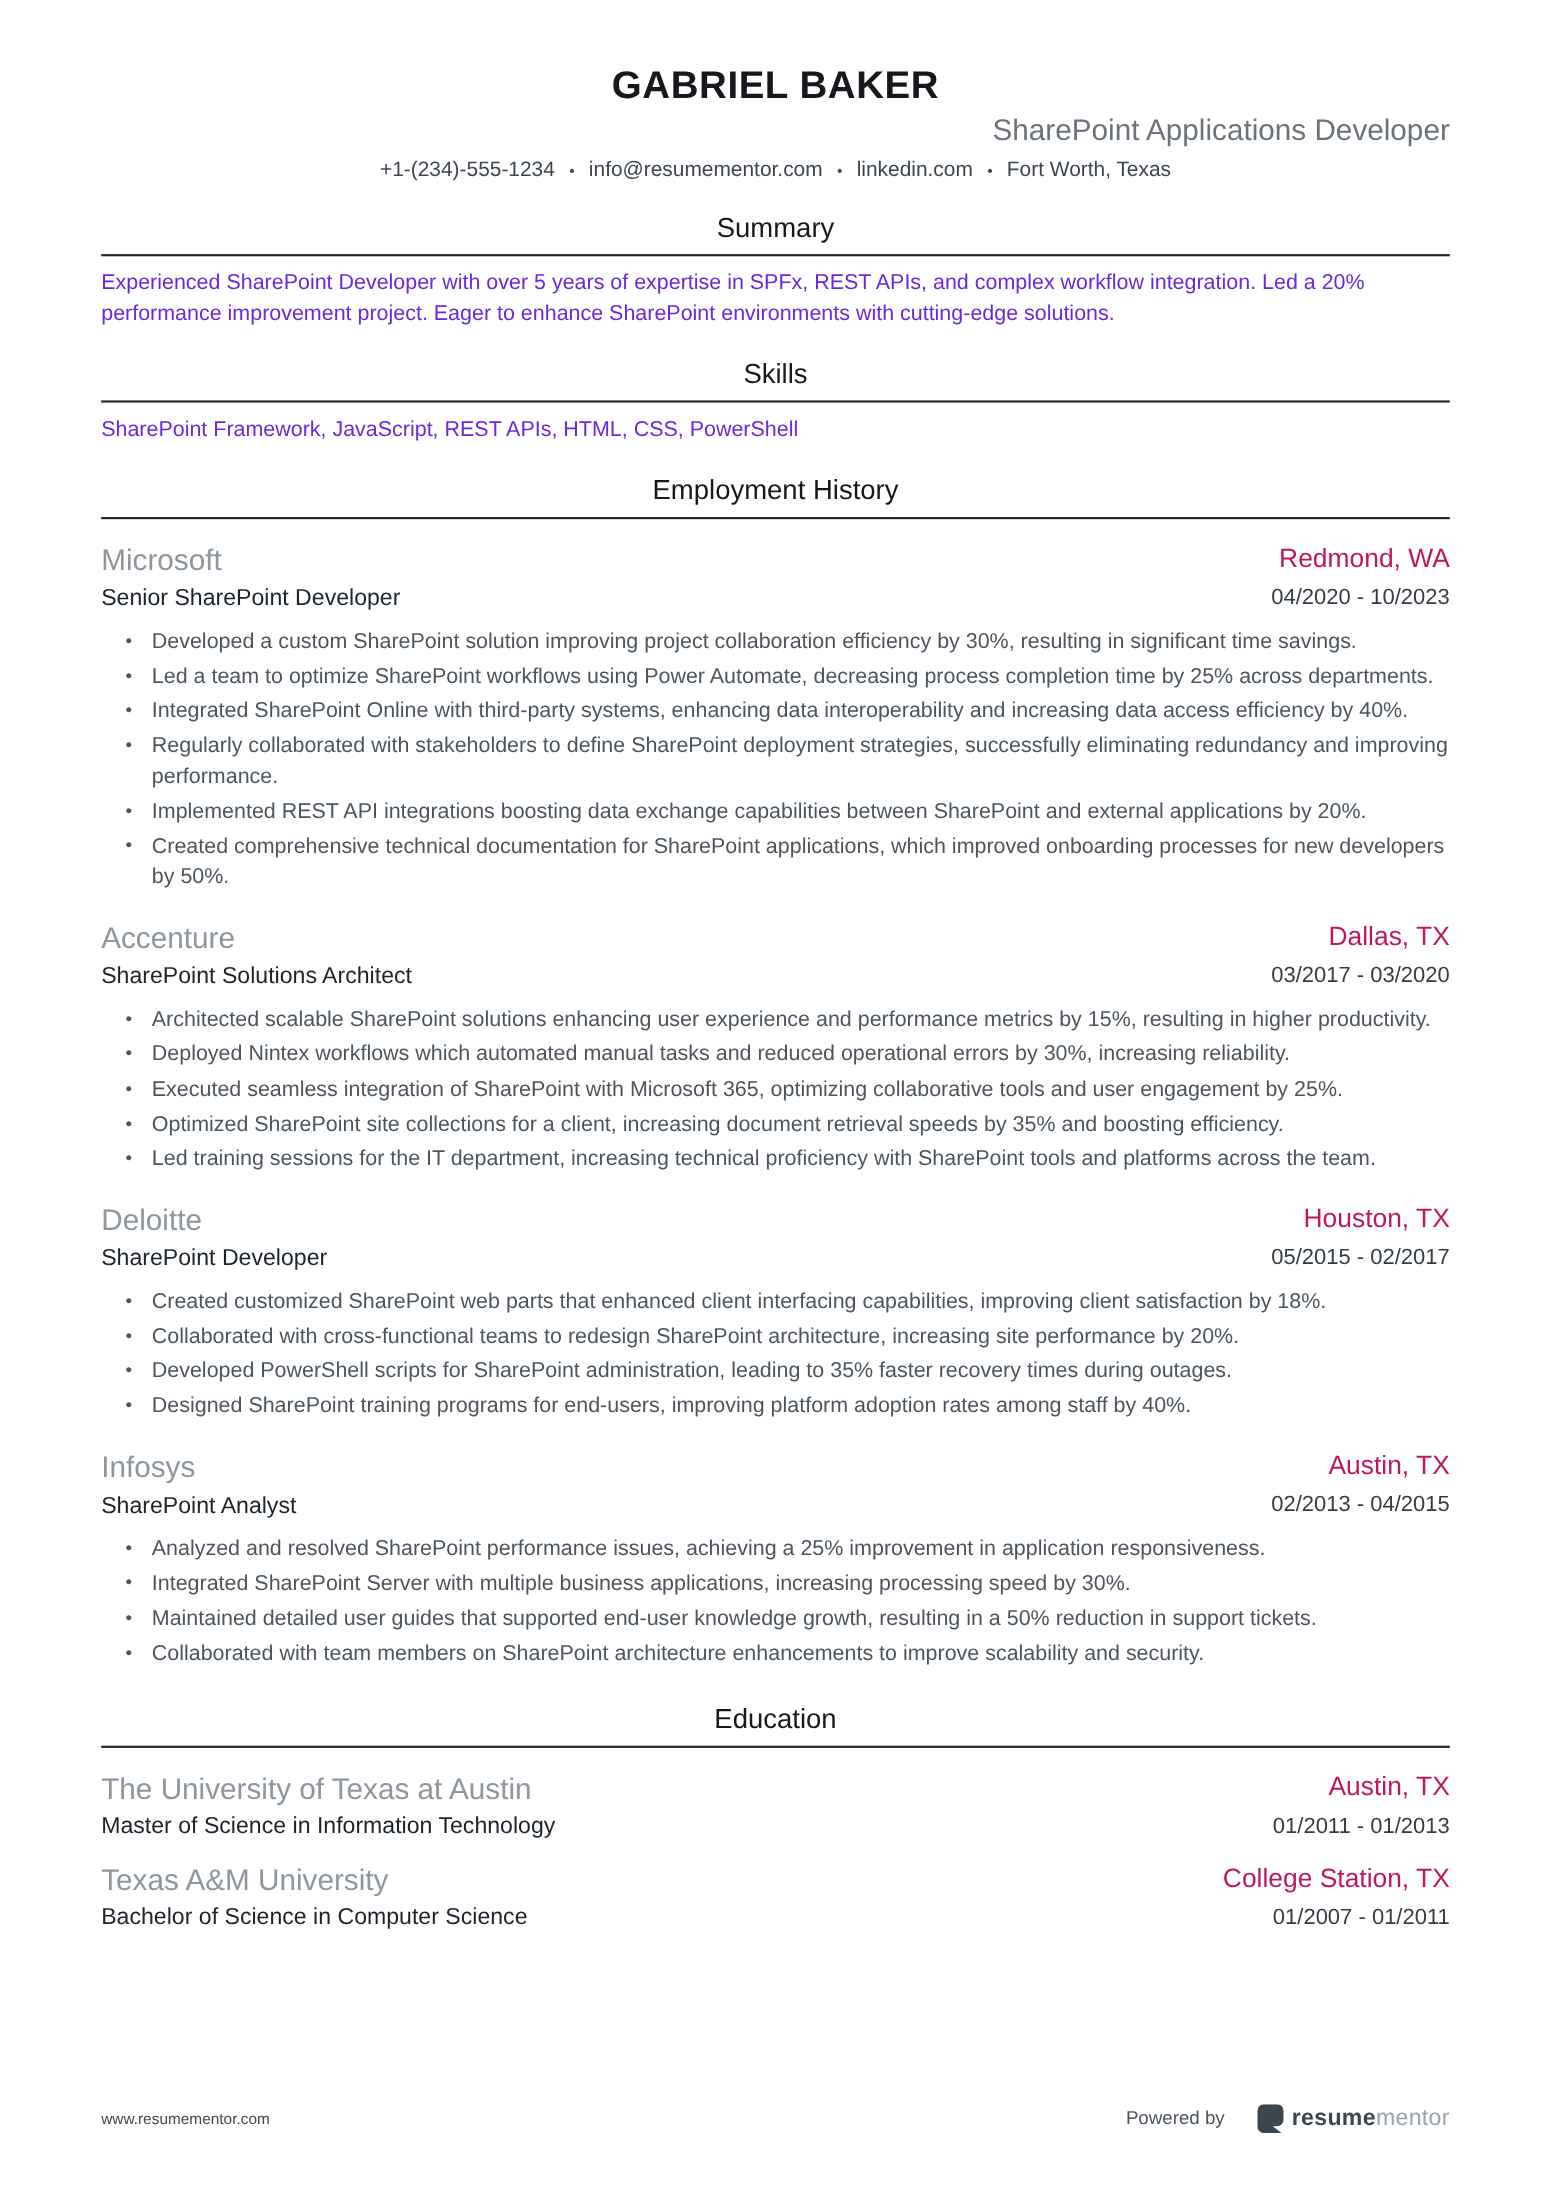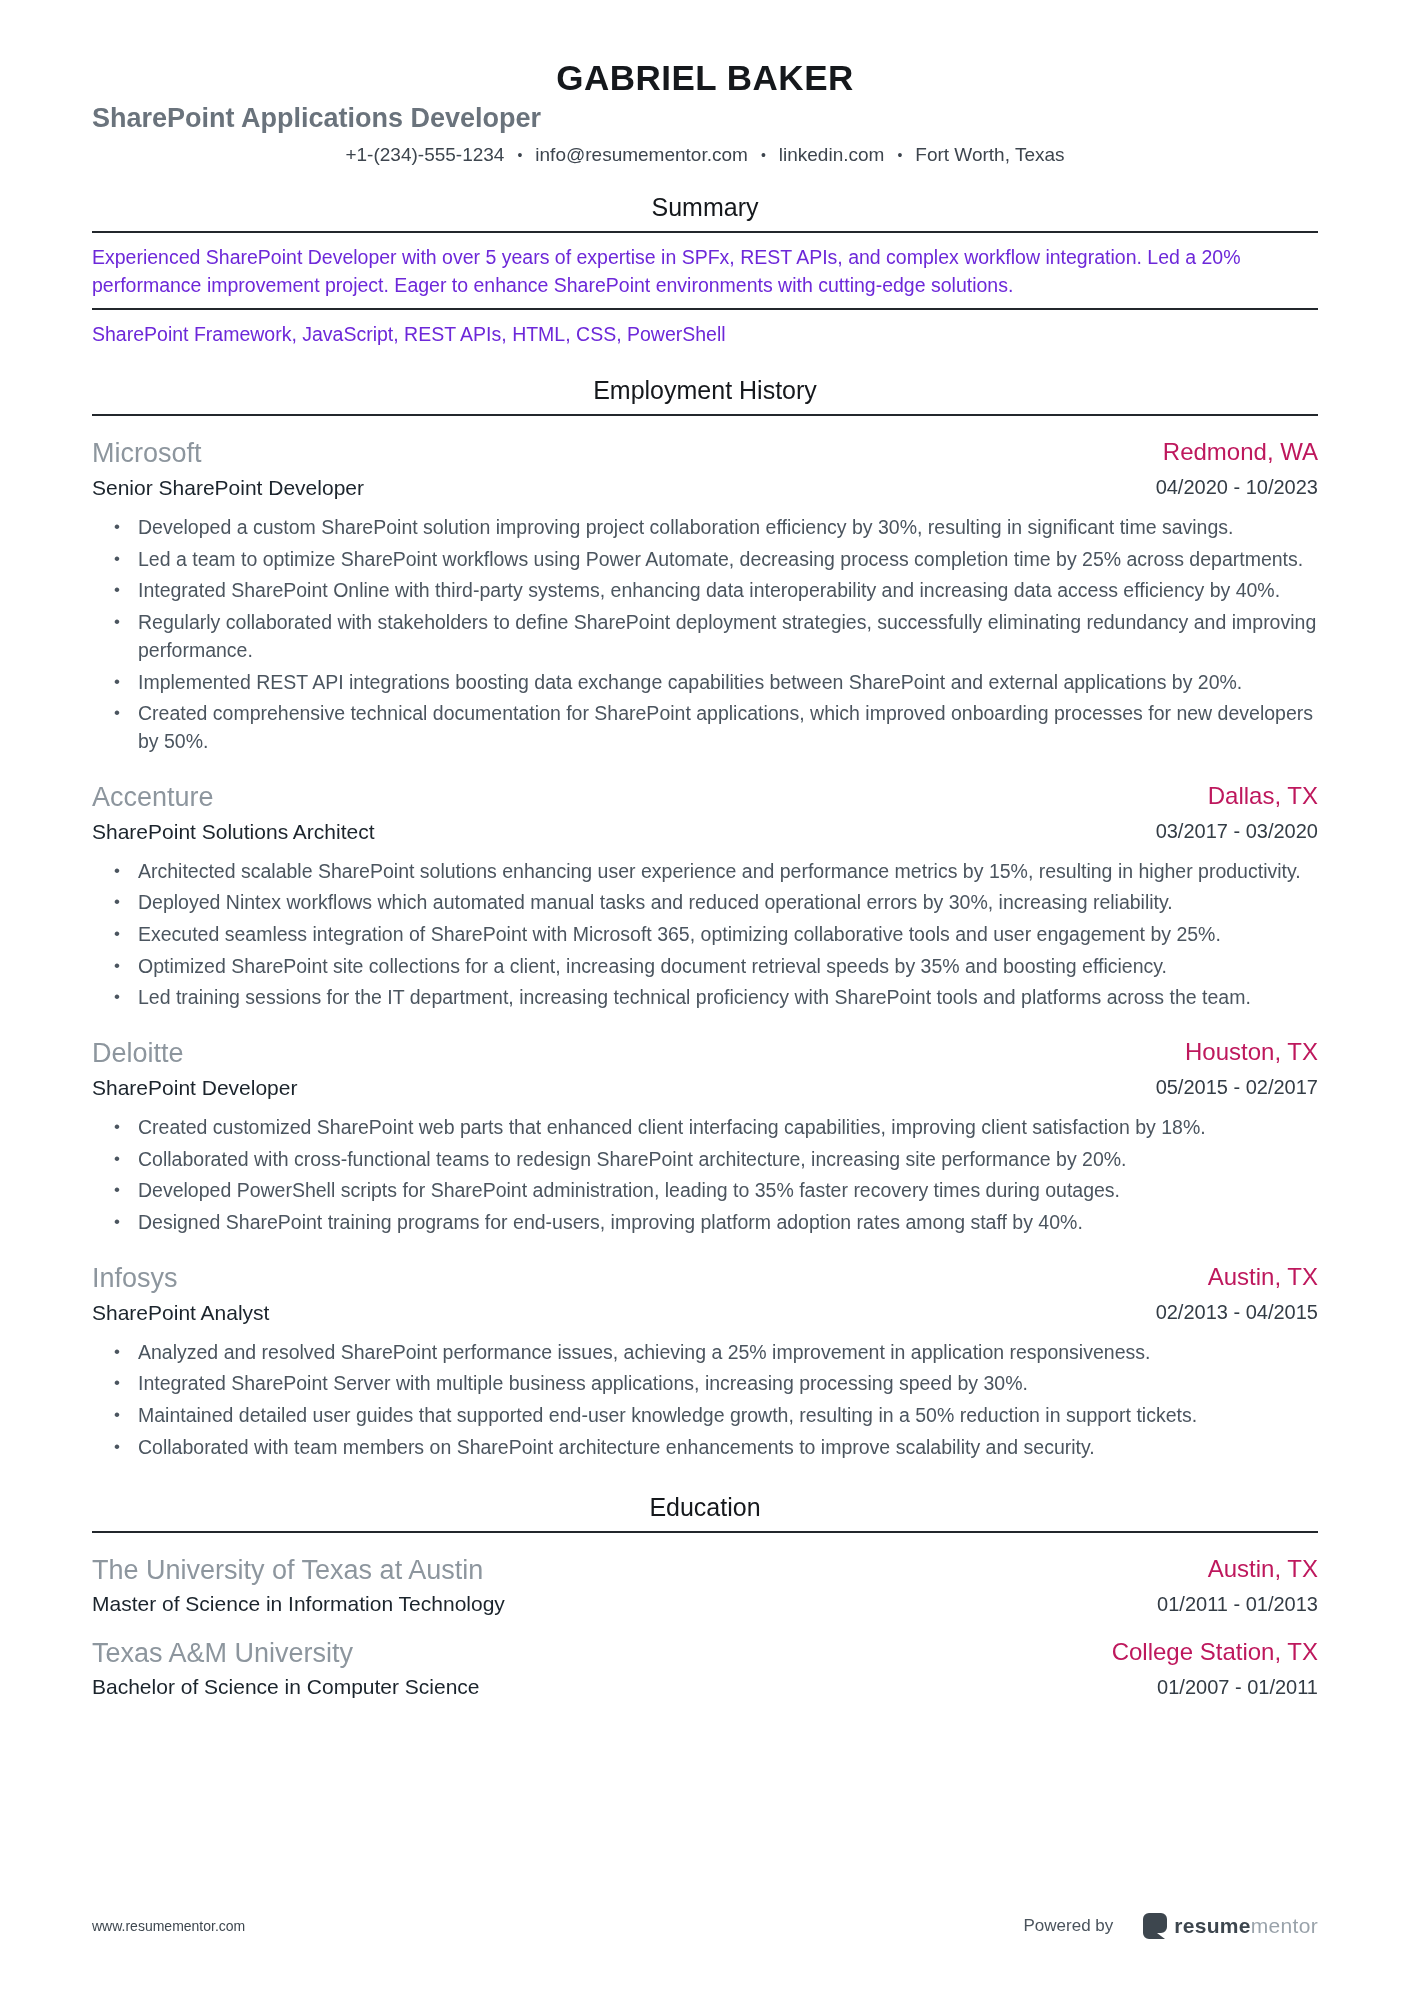--- a/index.html
+++ b/index.html
@@ -20,25 +20,25 @@
 
   
   .name {
     text-align: center;
     font-size: 35px;
     font-weight: bold;
     letter-spacing: 0.5px;
     color: #15181c;
   }
   .job-title {
-    text-align: left;
+    text-align: right;
     font-size: 27px;
     color: #6a737c;
     margin-top: 5px;
-    font-weight: 700;
+    font-weight: 400;
   }
   .contact-row {
     display: flex;
     justify-content: center;
     align-items: center;
     gap: 13px;
     margin-top: 10px;
     font-size: 19px;
     color: #3d454e;
   }
@@ -158,20 +158,21 @@
     </div>
   </div>
 
   <div>
     <div class="section-heading">Summary</div>
     <hr class="section-rule">
     <div class="body-text">Experienced SharePoint Developer with over 5 years of expertise in SPFx, REST APIs, and complex workflow integration. Led a 20% performance improvement project. Eager to enhance SharePoint environments with cutting-edge solutions.</div>
   </div>
 
   <div>
+    <div class="section-heading">Skills</div>
     <hr class="section-rule">
     <div class="body-text">SharePoint Framework, JavaScript, REST APIs, HTML, CSS, PowerShell</div>
   </div>
 
   <div>
     <div class="section-heading">Employment History</div>
     <hr class="section-rule">
 
     <div>
       <div class="entry-head tight">

